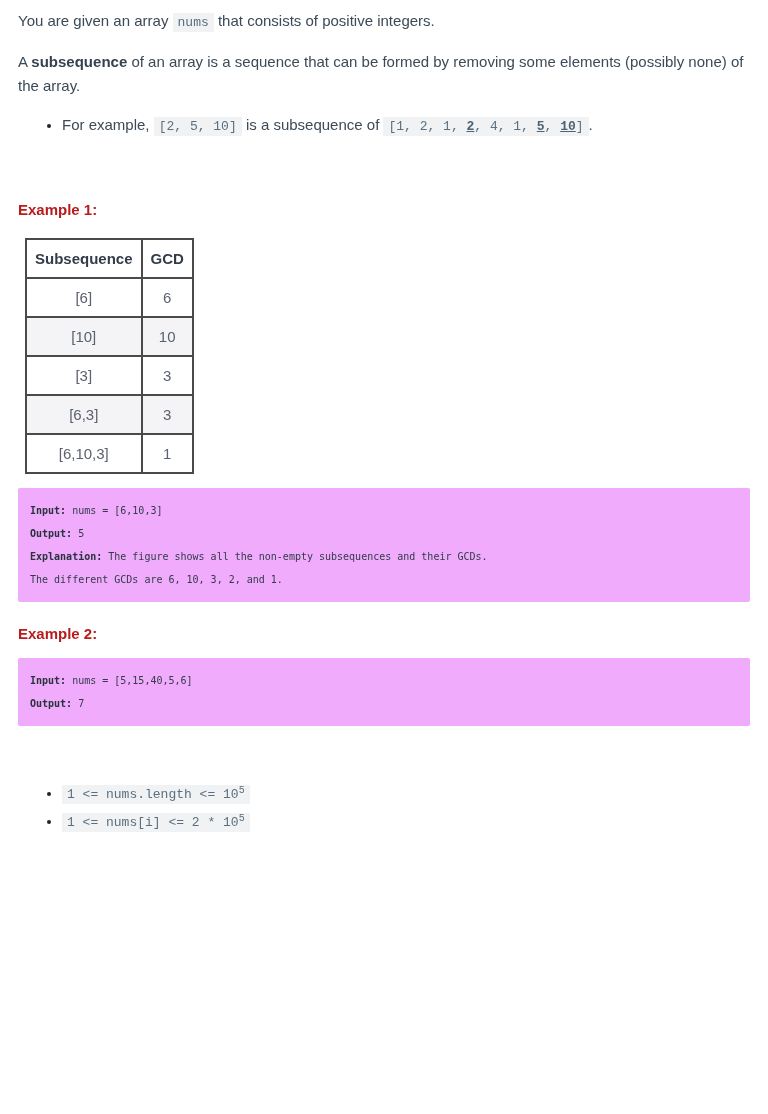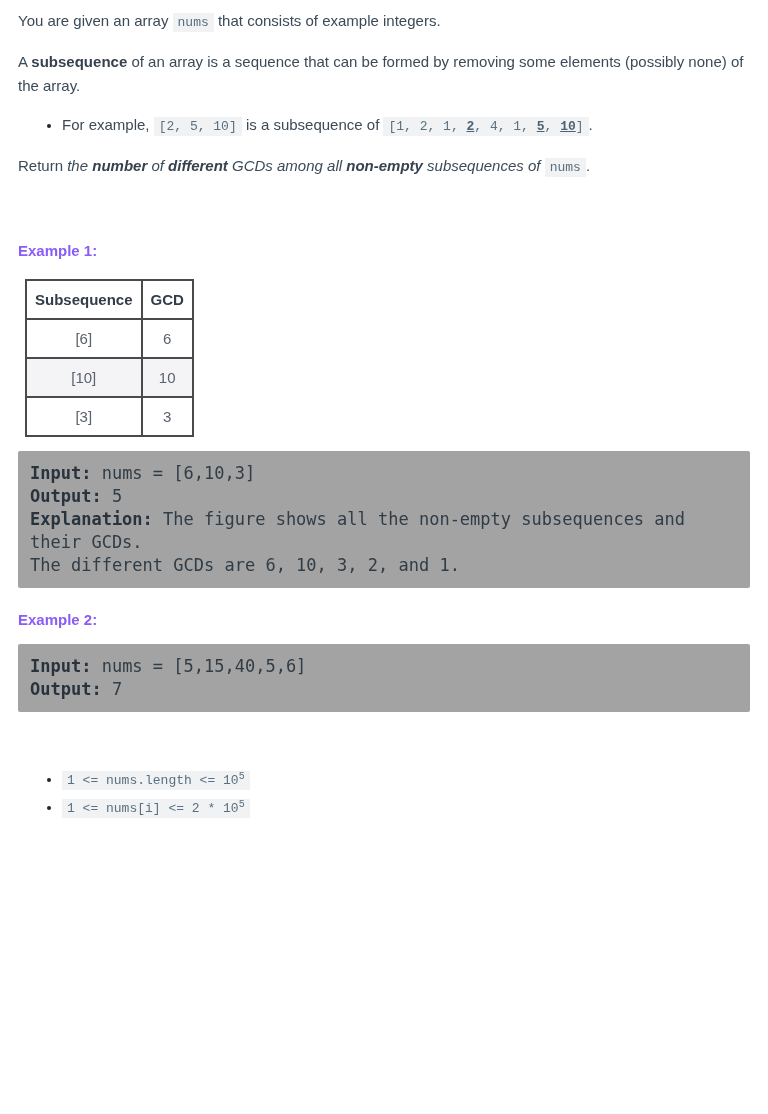--- a/index.html
+++ b/index.html
@@ -39,21 +39,21 @@
     color: #4d6373;
   }
 
   ul { margin: 0 0 15px 0; padding: 0 0 0 44px; }
   li { margin: 0; }
   li::marker { color: #1d252c; font-size: 13px; }
   ul.constraint-list li { line-height: 26px; }
 
   .example-title, .section-title {
     font-weight: bold;
-    color: #8b5cf6;
+    color: #b91c1c;
     margin: 20px 0 12px 0;
   }
 
   table.gcd-table {
     border-collapse: collapse;
     margin: 16px 0 14px 7px;
     font-size: 15px;
     text-align: center;
     color: #5a626e;
   }
@@ -65,54 +65,53 @@
     color: #323d49;
     height: 39px;
     padding: 0 8px;
   }
   table.gcd-table th.col-subseq { width: 105px; }
   table.gcd-table th.col-gcd { width: 44px; }
   table.gcd-table td { height: 39px; padding: 0 6px; }
   table.gcd-table tbody tr:nth-child(even) { background: #f4f4f7; }
 
   pre.io-block {
-    background: #a3a3a3;
+    background: #f0abfc;
     margin: 0 0 15px 0;
     padding: 11px 12px;
     font-family: "DejaVu Sans Mono", monospace;
-    font-size: 17px;
+    font-size: 10px;
     line-height: 23px;
     color: #303c46;
     border-radius: 2px;
     white-space: pre-wrap;
   }
   pre.io-block b { color: #28333d; }
 
   sup {
     font-size: 10px;
     line-height: 0;
     vertical-align: super;
   }
 </style>
 </head>
 <body>
 
 <div class="content">
 
-  <p><span>You are given an array </span><code class="cs">nums</code><span> that consists of example integers.</span></p>
+  <p><span>You are given an array </span><code class="cs">nums</code><span> that consists of positive integers.</span></p>
 
 
 
   <p><span>A </span><b>subsequence</b><span> of an array is a sequence that can be formed by removing some elements (possibly none) of the array.</span></p>
 
   <ul>
     <li><span>For example, </span><code class="cs">[2, 5, 10]</code><span> is a subsequence of </span><code class="cs"><span>[1, 2, 1, </span><b class="u">2</b><span>, 4, 1, </span><b class="u">5</b><span>, </span><b class="u">10</b><span>]</span></code><span>.</span></li>
   </ul>
 
-  <p><span>Return </span><em>the </em><span class="bi">number</span><em> of </em><span class="bi">different</span><em> GCDs among all </em><span class="bi">non-empty</span><em> subsequences of </em><code class="cs">nums</code><span>.</span></p>
 
   <div class="spacer"></div>
 
   <p class="example-title">Example 1:</p>
 
   <table class="gcd-table">
     <thead>
       <tr>
         <th class="col-subseq">Subsequence</th>
         <th class="col-gcd">GCD</th>
@@ -124,20 +123,28 @@
           <td>6</td>
         </tr>
       <tr>
           <td>[10]</td>
           <td>10</td>
         </tr>
       <tr>
           <td>[3]</td>
           <td>3</td>
         </tr>
+      <tr>
+          <td>[6,3]</td>
+          <td>3</td>
+        </tr>
+      <tr>
+          <td>[6,10,3]</td>
+          <td>1</td>
+        </tr>
     </tbody>
   </table>
 
   <pre class="io-block"><b>Input:</b><span> nums = [6,10,3]</span>
 <b>Output:</b><span> 5</span>
 <b>Explanation:</b><span> The figure shows all the non-empty subsequences and their GCDs.</span>
 <span>The different GCDs are 6, 10, 3, 2, and 1.</span></pre>
 
   <p class="example-title">Example 2:</p>
 

